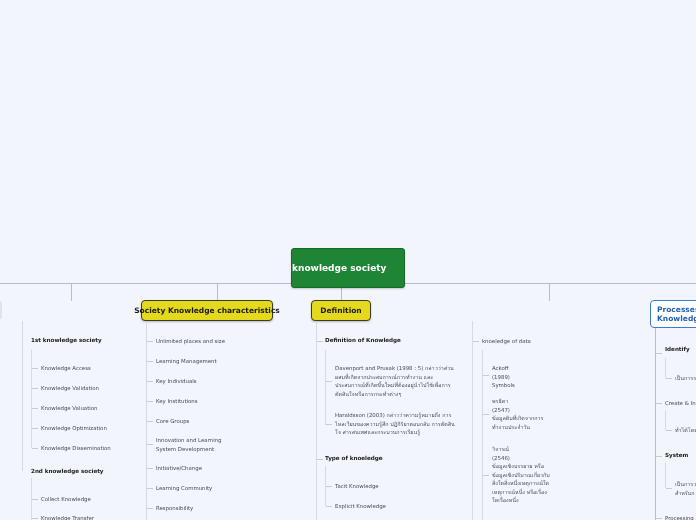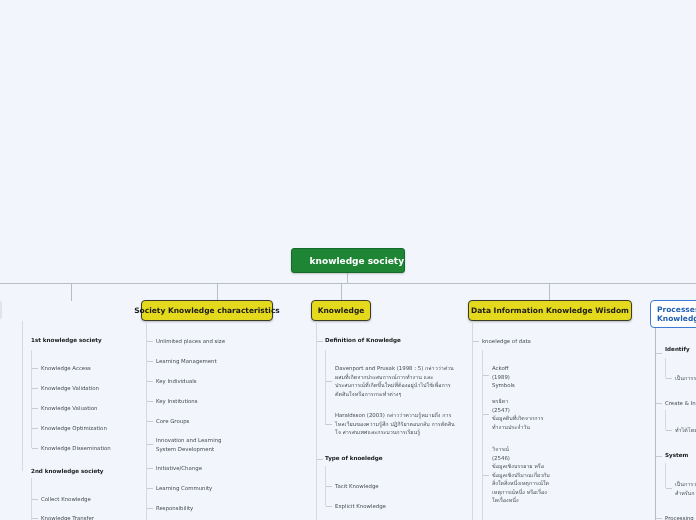--- a/index.html
+++ b/index.html
@@ -6,24 +6,24 @@
   html, body { width: 696px; height: 520px; overflow: hidden; }
   body {
     background: #f2f5fc;
     font-family: "DejaVu Sans", sans-serif;
     position: relative;
   }
   .canvas { position: absolute; left: 0; top: 0; width: 696px; height: 520px; }
   .line { position: absolute; background: #b8bcc4; }
   .sline { position: absolute; background: #d6d9df; }
   .root {
-    position: absolute; left: 291px; top: 248px; width: 114px; height: 25px;
+    position: absolute; left: 291px; top: 248px; width: 114px; height: 40px;
     background: #1e8535; border: 1px solid #15692a; border-radius: 3px;
     color: #ffffff; font-weight: bold; font-size: 9px;
-    display: flex; align-items: center; justify-content: flex-end;
+    display: flex; align-items: center; justify-content: flex-start;
     box-shadow: 0 1px 2px rgba(0,0,0,0.2);
   }
   .topic {
     position: absolute; height: 21px;
     background: #e5d91d; border: 1.5px solid #3b3b2a; border-radius: 4px;
     color: #1a1a1a; font-weight: bold; font-size: 7.5px;
     display: flex; align-items: center; justify-content: center;
     box-shadow: 0 1px 2px rgba(0,0,0,0.25);
     white-space: nowrap;
   }
@@ -93,41 +93,38 @@
   <div class="tick" style="left:147px;top:444px;"></div>
   <div class="leaf wrap" style="left:156px;top:436px;width:75px;">Innovation and Learning System Development</div>
   <div class="tick" style="left:147px;top:468px;"></div>
   <div class="leaf" style="left:156px;top:464px;">Initiative/Change</div>
   <div class="tick" style="left:147px;top:488px;"></div>
   <div class="leaf" style="left:156px;top:484px;">Learning Community</div>
   <div class="tick" style="left:147px;top:508px;"></div>
   <div class="leaf" style="left:156px;top:504px;">Responsibility</div>
 
   <div class="topic" style="left:311px;top:300px;width:60px;">
-    <span>Knowledge</span>
+    <span>Definition</span>
   </div>
   <div class="sline" style="left:316px;top:321px;width:1px;height:199px;"></div>
   <div class="tick" style="left:317px;top:341px;"></div>
   <div class="sub" style="left:325px;top:337px;">Definition of Knowledge</div>
   <div class="sline" style="left:325px;top:350px;width:1px;height:75px;"></div>
   <div class="tick" style="left:326px;top:381px;"></div>
   <div class="leaf wrap" style="left:335px;top:364px;width:125px;">Davenport and Prusak (1998 : 5) กล่าวว่าส่วนผสมที่เกิดจากประสบการณ์การทำงาน และประสบการณ์ที่เกิดขึ้นใหม่ที่ต้องอยู่นำไปใช้เพื่อการตัดสินใจหรือการกระทำต่างๆ</div>
   <div class="tick" style="left:326px;top:424px;"></div>
   <div class="leaf wrap" style="left:335px;top:411px;width:125px;">Haraldsson (2003) กล่าวว่าความรู้หมายถึง การไหลเวียนของความรู้สึก ปฏิกิริยาตอบกลับ การตัดสินใจ สารสนเทศและกระบวนการเรียนรู้</div>
   <div class="tick" style="left:317px;top:459px;"></div>
   <div class="sub" style="left:325px;top:455px;">Type of knoeledge</div>
   <div class="sline" style="left:325px;top:466px;width:1px;height:40px;"></div>
   <div class="tick" style="left:326px;top:486px;"></div>
   <div class="leaf" style="left:335px;top:482px;">Tacit Knowledge</div>
   <div class="tick" style="left:326px;top:506px;"></div>
   <div class="leaf" style="left:335px;top:502px;">Explicit Knowledge</div>
 
-  <div class="topic" style="left:468px;top:300px;width:164px;">
-    <span>Data Information Knowledge Wisdom</span>
-  </div>
   <div class="sline" style="left:472px;top:321px;width:1px;height:199px;"></div>
   <div class="tick" style="left:473px;top:341px;"></div>
   <div class="leaf" style="left:482px;top:337px;">knoeledge of data</div>
   <div class="sline" style="left:482px;top:350px;width:1px;height:170px;"></div>
   <div class="tick" style="left:483px;top:375px;"></div>
   <div class="leaf" style="left:492px;top:364px;">
     <div>Ackoff</div>
     <div>(1989)</div>
     <div>Symbols</div>
   </div>

